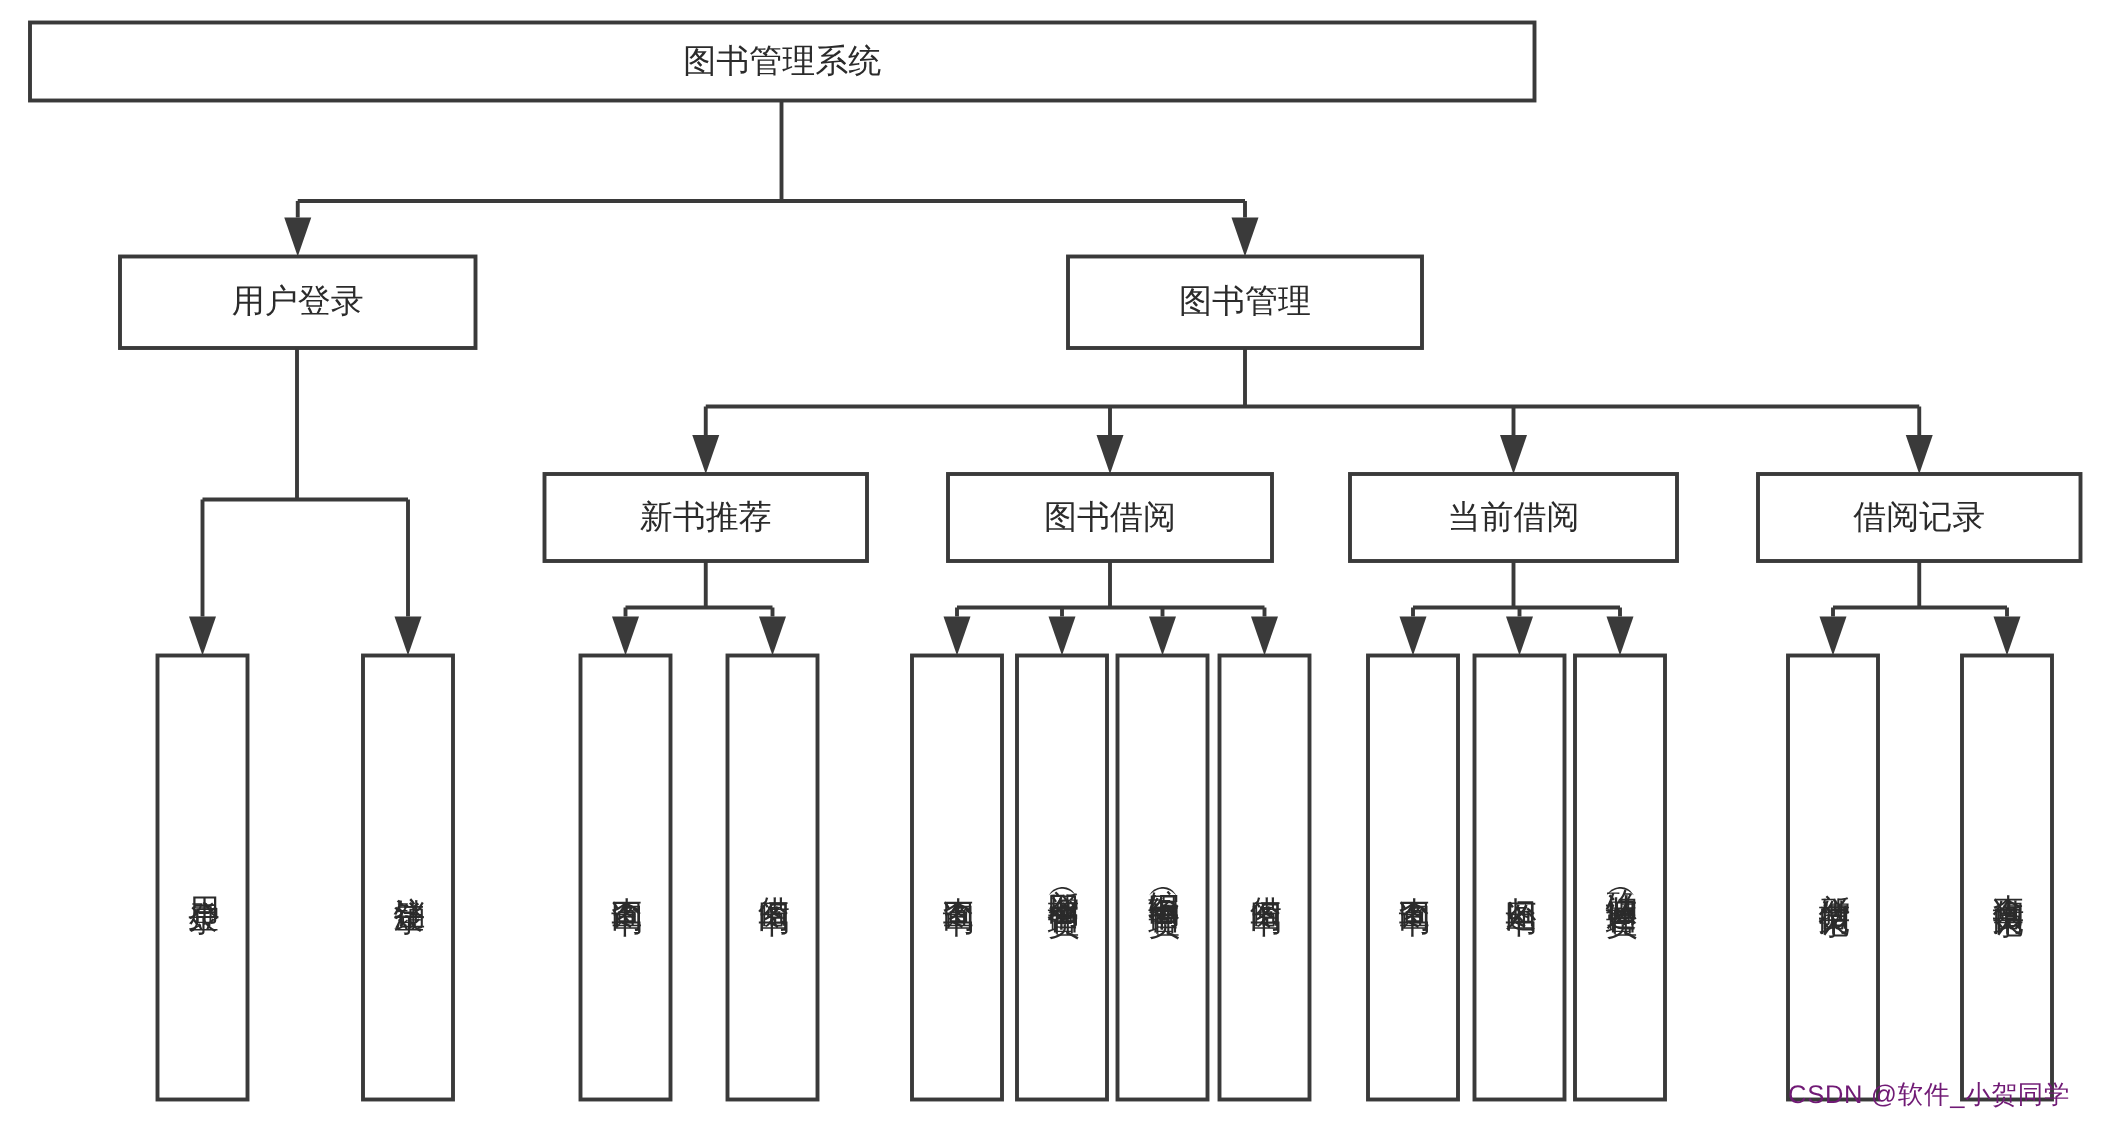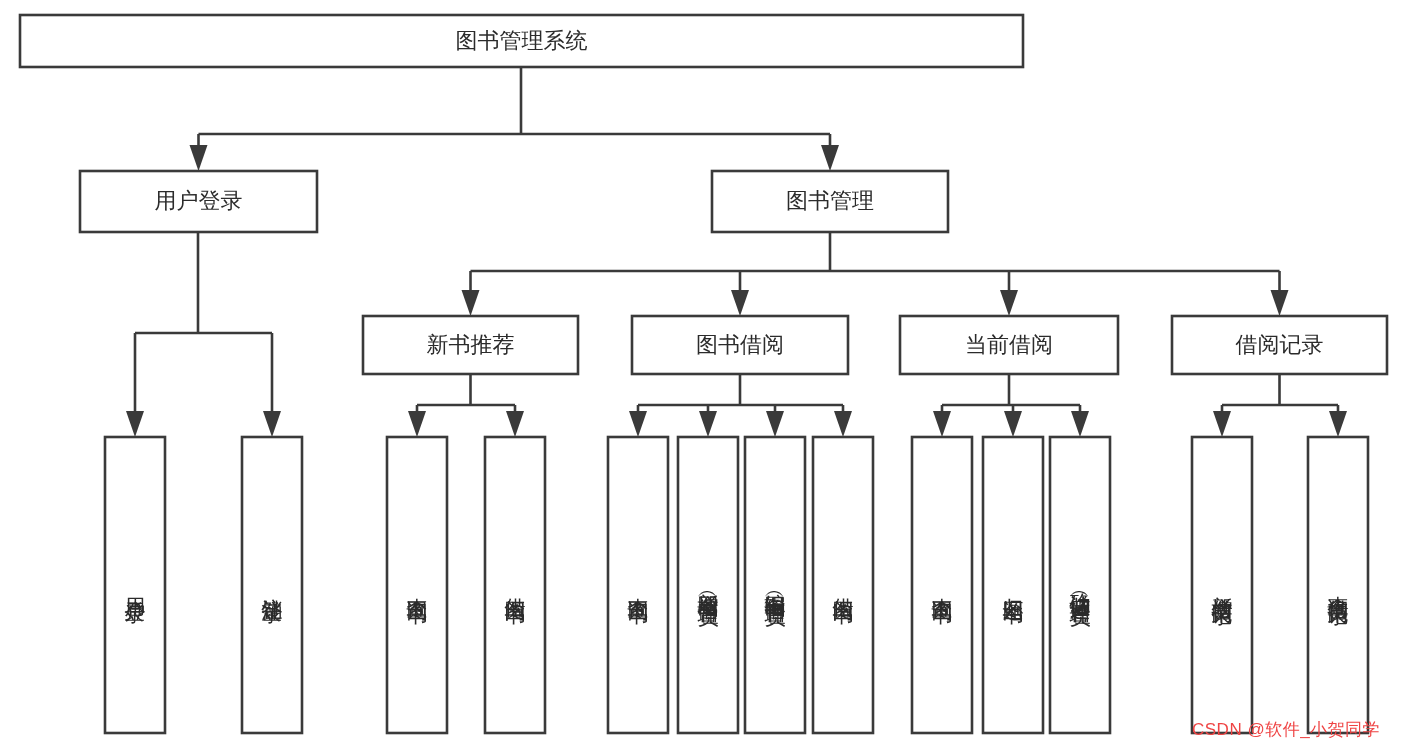--- a/index.html
+++ b/index.html
@@ -64,21 +64,21 @@
     display: flex;
     align-items: center;
     justify-content: center;
     pointer-events: none;
     user-select: none;
   }
   .watermark {
     position: absolute;
     font-family: "Liberation Sans", "DejaVu Sans", sans-serif;
     font-size: 17px;
-    color: #ef4444;
+    color: #701a75;
     white-space: nowrap;
     letter-spacing: 0.5px;
   }
 </style>
 </head>
 <body>
 
 <div id="diagram-root">
   <svg id="tree-canvas" viewBox="0 0 1405 747">
     <g id="connector-layer">

